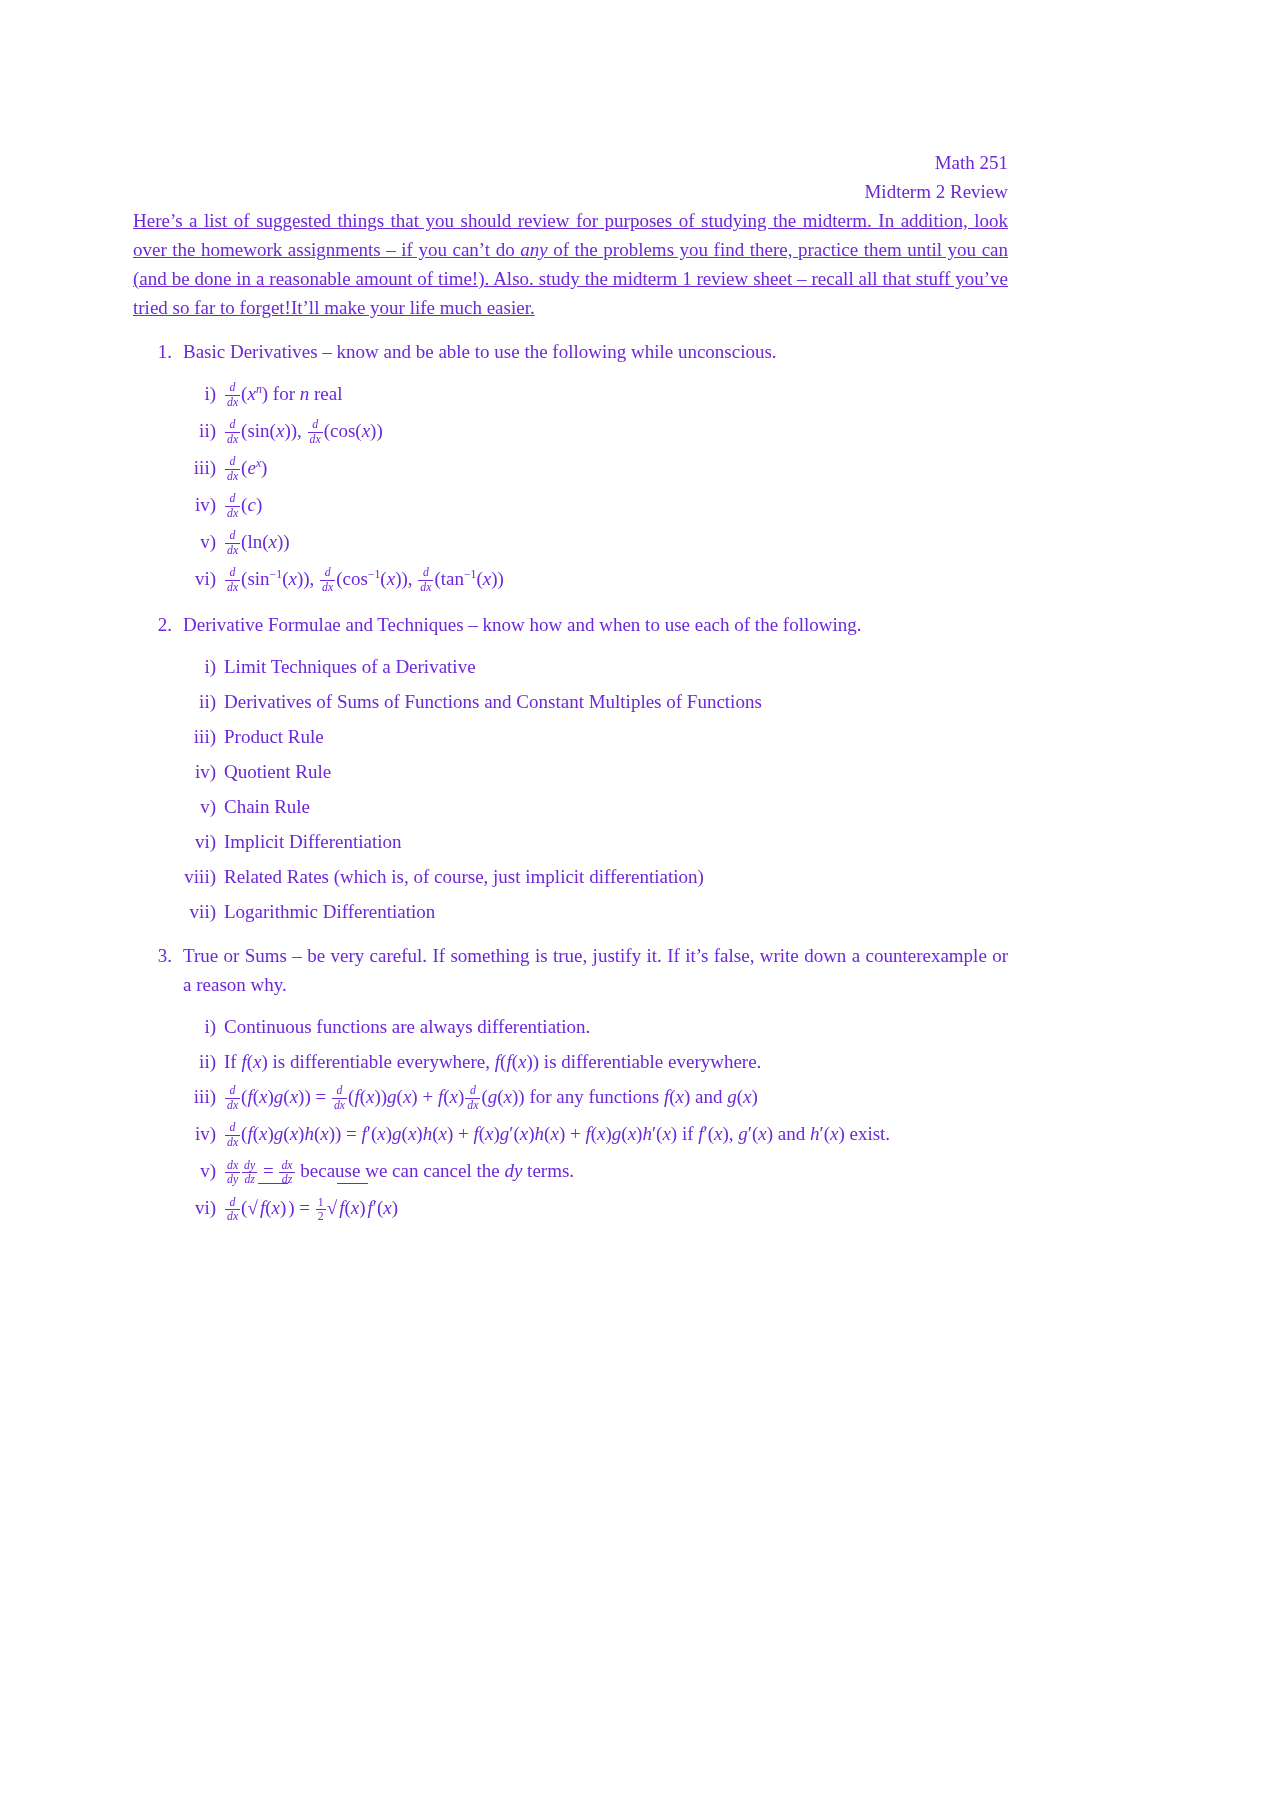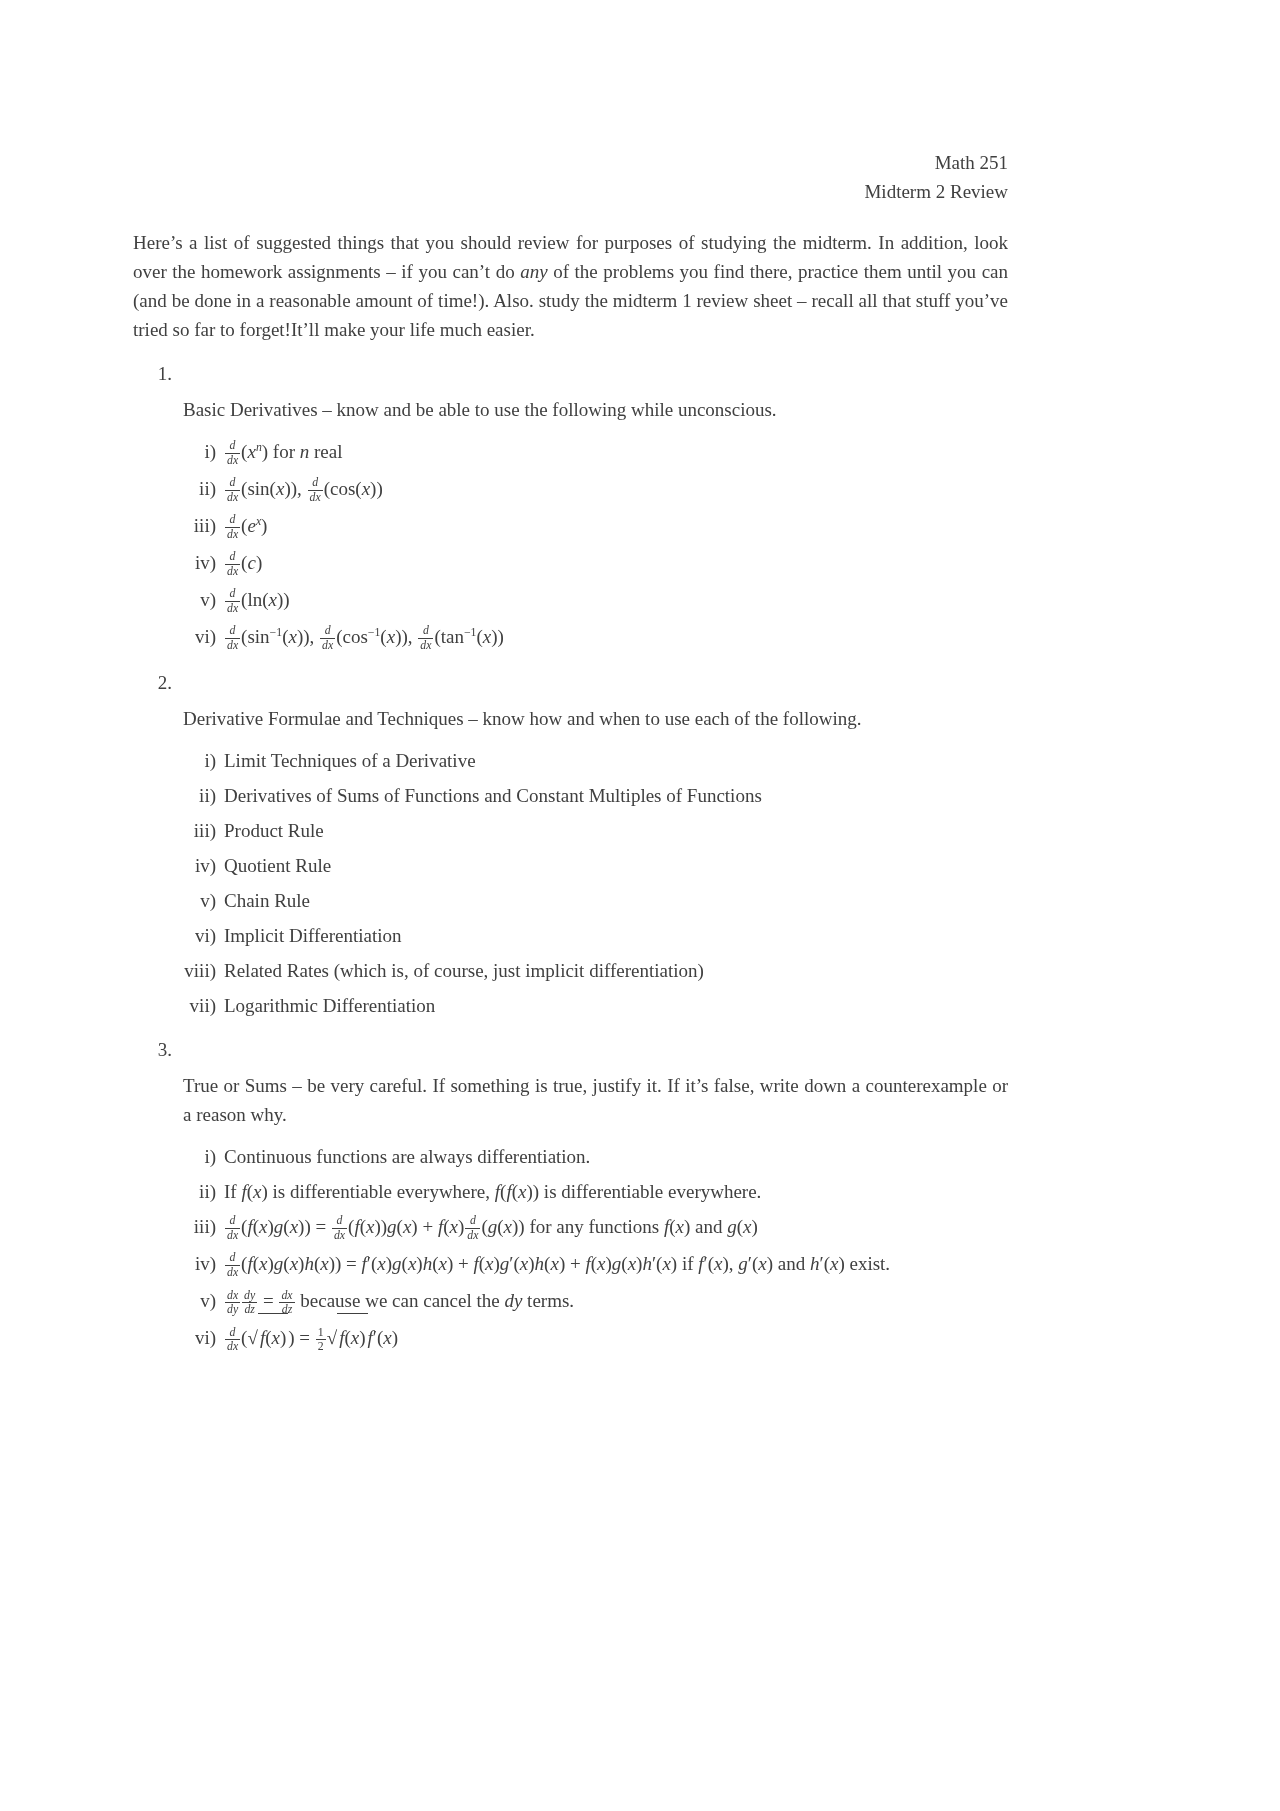--- a/index.html
+++ b/index.html
@@ -1,33 +1,33 @@
 <!DOCTYPE html>
 <html><head>
 <meta charset="utf-8">
 <style>
   * { margin:0; padding:0; box-sizing:border-box; }
   html, body { background:#ffffff; }
   .page {
     position:relative;
     width:1280px; height:1811px;
     background:#ffffff;
-    color:#404040;
+    color:#6d28d9;
     font-family:"Liberation Serif","DejaVu Serif",serif;
     font-size:19px; line-height:29px;
     padding:148px 272px 0 133px;
     overflow:hidden;
   }
   .doc-header { text-align:right; }
-  .intro { margin-top:22px; text-align:justify; }
+  .intro { text-align:justify;text-decoration:underline; }
   .sections { margin-top:4px; }
   .section { margin-top:15px; }
   .sec-row { display:flex; }
   .sec-num { width:39px; flex:none; text-align:right; margin-right:11px; }
-  .sec-head { flex:1; text-align:justify;margin-top:36px; }
+  .sec-head { flex:1; text-align:justify; }
   .sub-list { margin:13px 0 2px 0; }
   .sub-row { display:flex; align-items:baseline; margin-bottom:6px; }
   .sub-label { width:83px; flex:none; text-align:right; margin-right:8px; }
   .sub-content { flex:1; }
   
   .mvar { font-style:italic; }
   .frac { display:inline-block; vertical-align:middle; text-align:center; margin:0 1px; line-height:normal; }
   .frac .num, .frac .den { display:block; font-size:0.62em; line-height:1.18; padding:0 2px; }
   .frac .den { border-top:1px solid currentColor; }
   .msup { font-size:0.62em; vertical-align:super; line-height:0; }

